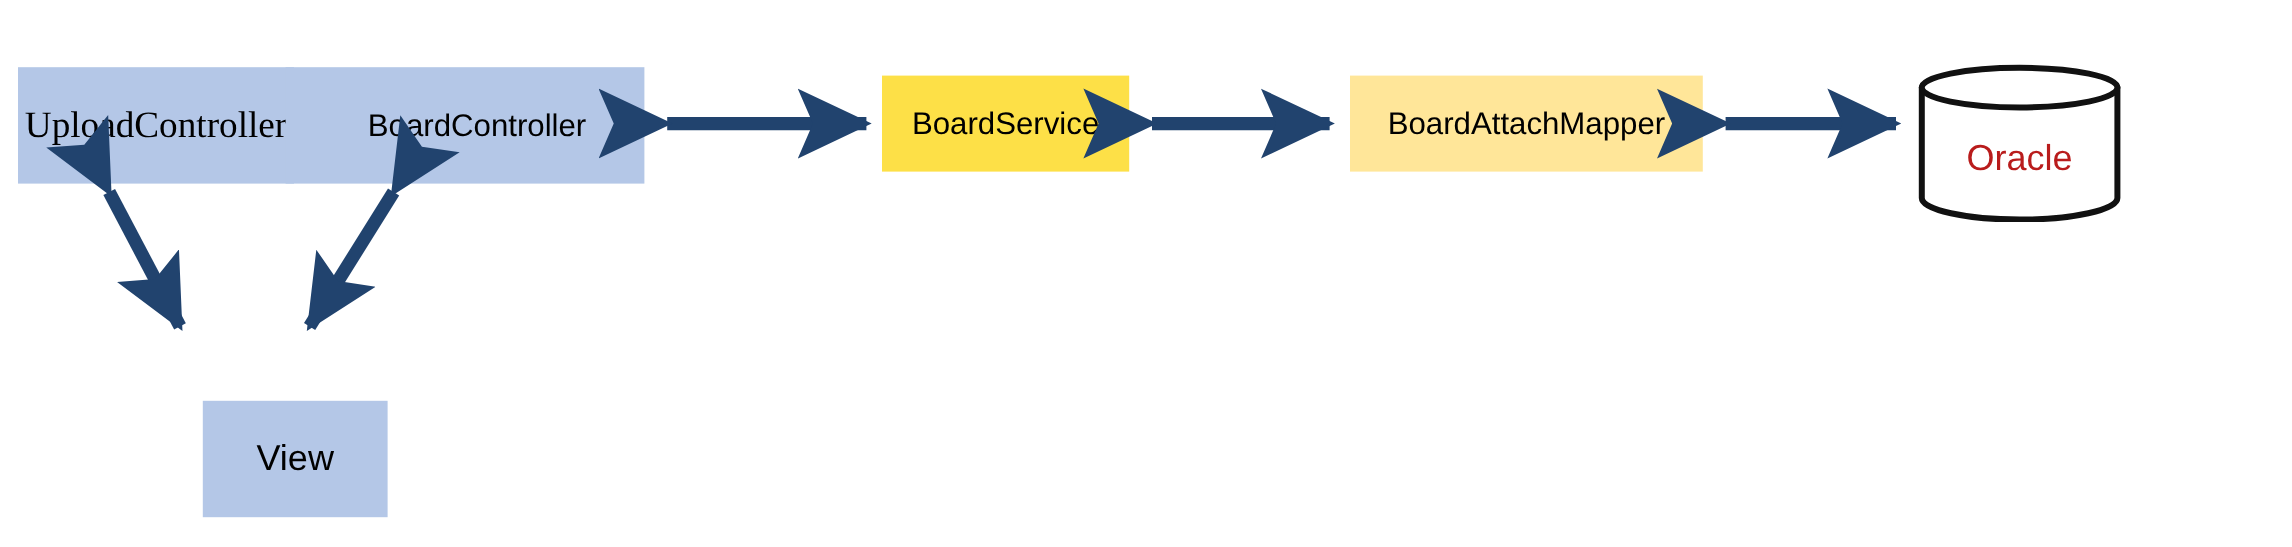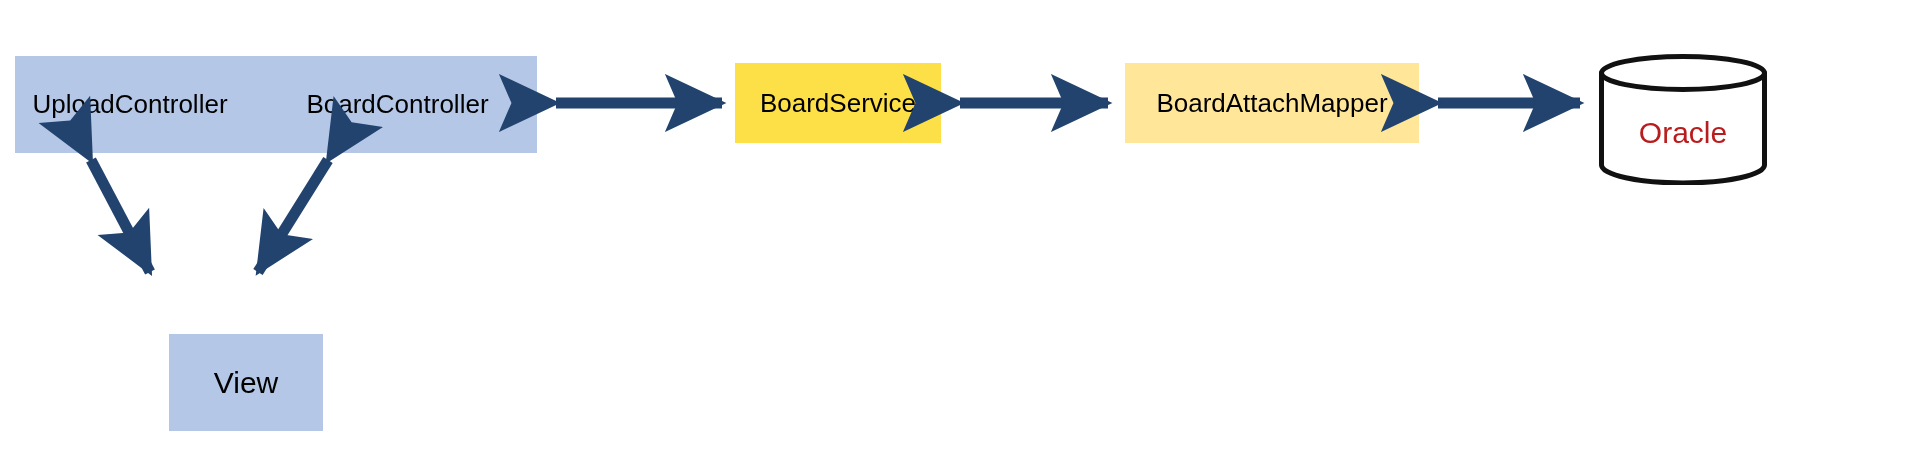--- a/index.html
+++ b/index.html
@@ -27,21 +27,22 @@
     box-sizing: border-box;
     line-height: 1.1;
     white-space: nowrap;
   }
   .node-box {
     border: 0;
   }
   .node-upload {
     left: 15px;  top: 56px;  width: 230px; height: 97px;
     background: #b4c7e7;
-    font-size: 26px;
+    font-size: 31px;
+    font-family: Liberation Serif, serif;
   }
   .node-boardcontroller {
     left: 238px; top: 56px;  width: 299px; height: 97px;
     background: #b4c7e7;
     font-size: 26px;
     padding-left: 20px;
   }
   .node-view {
     left: 169px; top: 290px; width: 154px; height: 97px;
     background: #b4c7e7;

